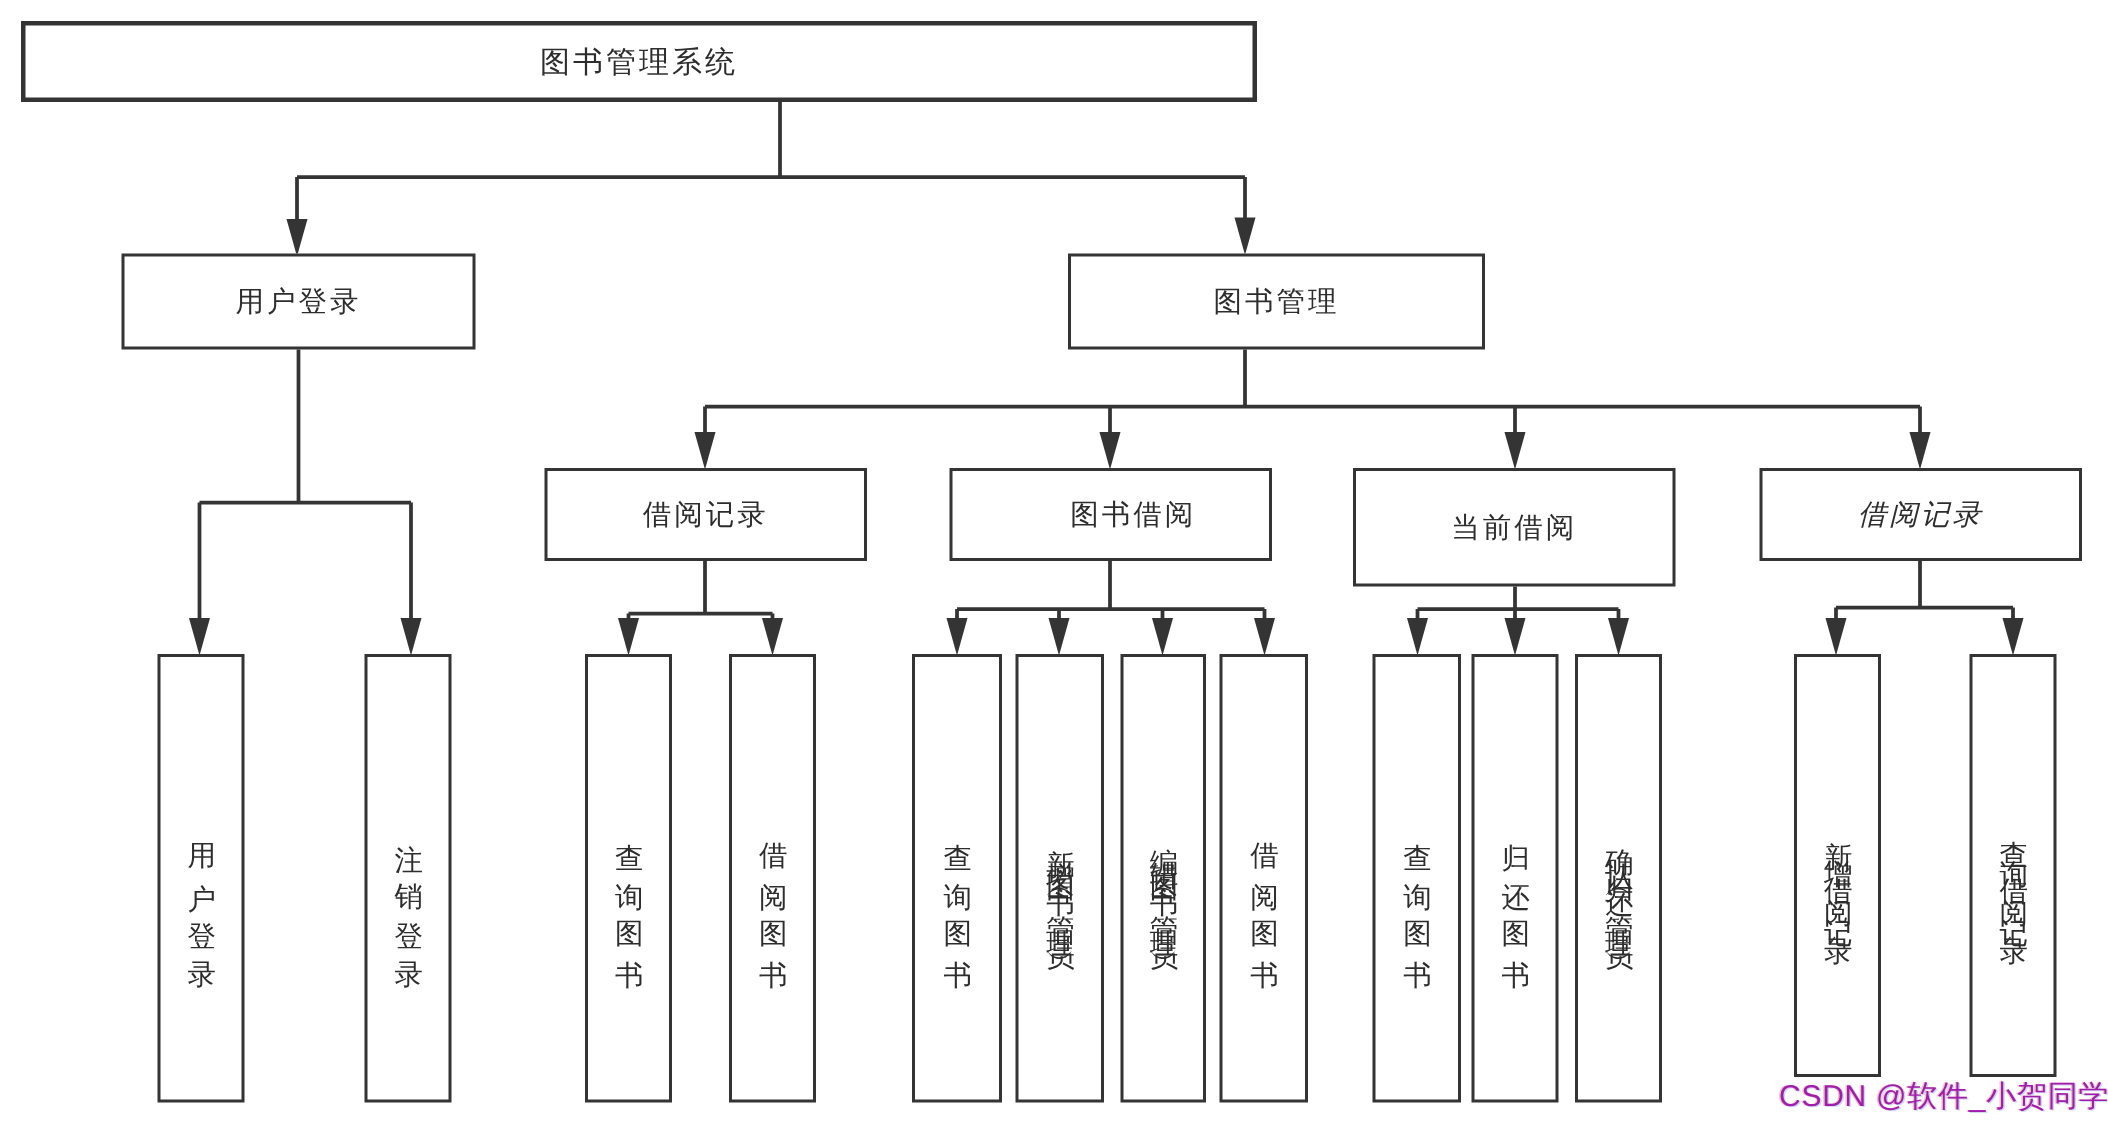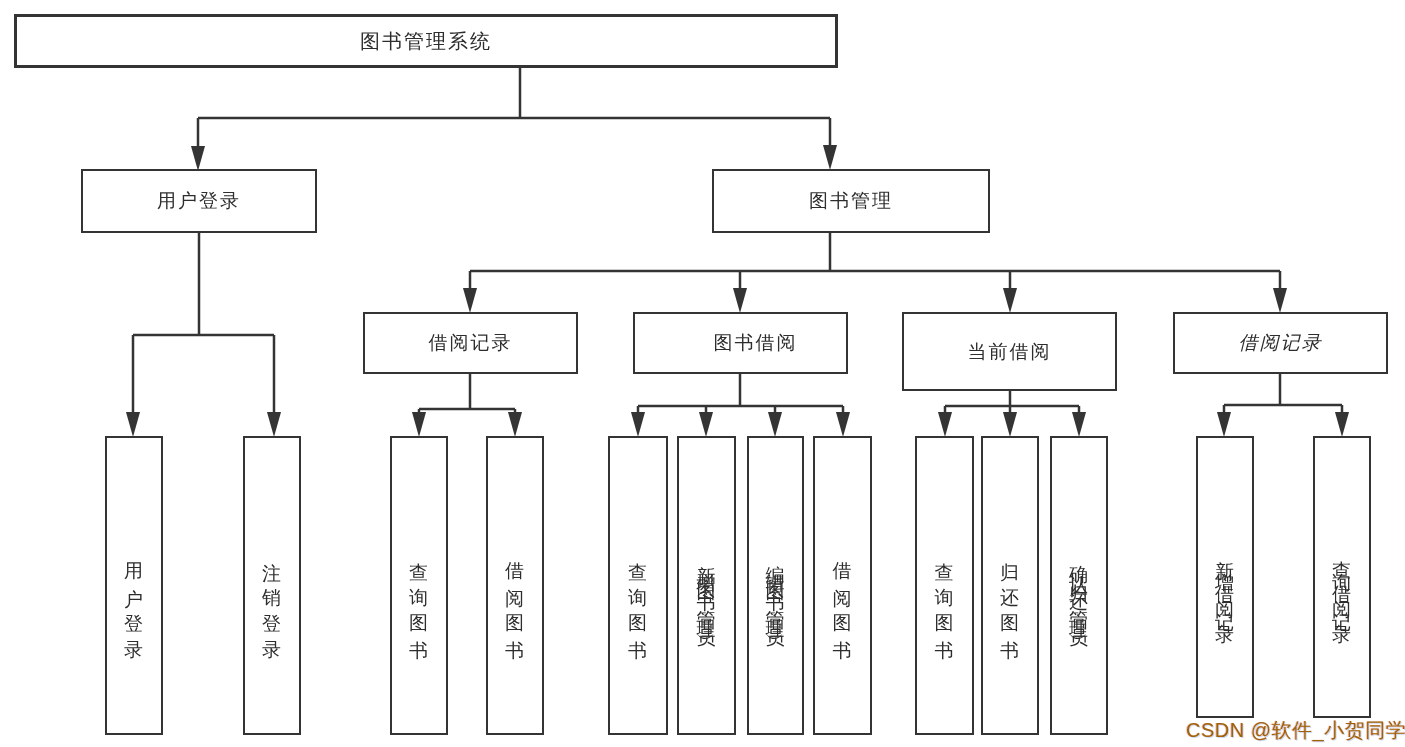--- a/index.html
+++ b/index.html
@@ -20,21 +20,21 @@
   .leaf  { z-index:2; }
   .leaf .vtext {
     writing-mode:vertical-rl; text-orientation:mixed;
     font-size:19px; line-height:1; white-space:nowrap; color:#2d2d2d;
   }
   .sp-wide  .vtext { letter-spacing:26px; margin-top:26px; }
   .sp-mid   .vtext { letter-spacing:13px; margin-top:13px; }
   .sp-tight .vtext { letter-spacing:9px;  margin-top:9px; }
   .watermark {
     position:absolute; left:1186px; top:717px; z-index:3;
-    font-size:20px; color:#a16207; letter-spacing:0.5px; white-space:nowrap;
+    font-size:20px; color:#a21caf; letter-spacing:0.5px; white-space:nowrap;
     text-shadow:-1px 0 0 rgba(220,90,70,0.35), 1px 1px 0 rgba(90,130,220,0.3);
   }
 </style>
 </head>
 <body>
 
 <svg id="connectors" width="1405" height="747" viewBox="0 0 1405 747" xmlns="http://www.w3.org/2000/svg">
   <g stroke="#343434" stroke-width="2.5" fill="none">
 
     <path d="M520 66 V118 M198 118 H830 M198 118 V150 M830 118 V150"></path>

